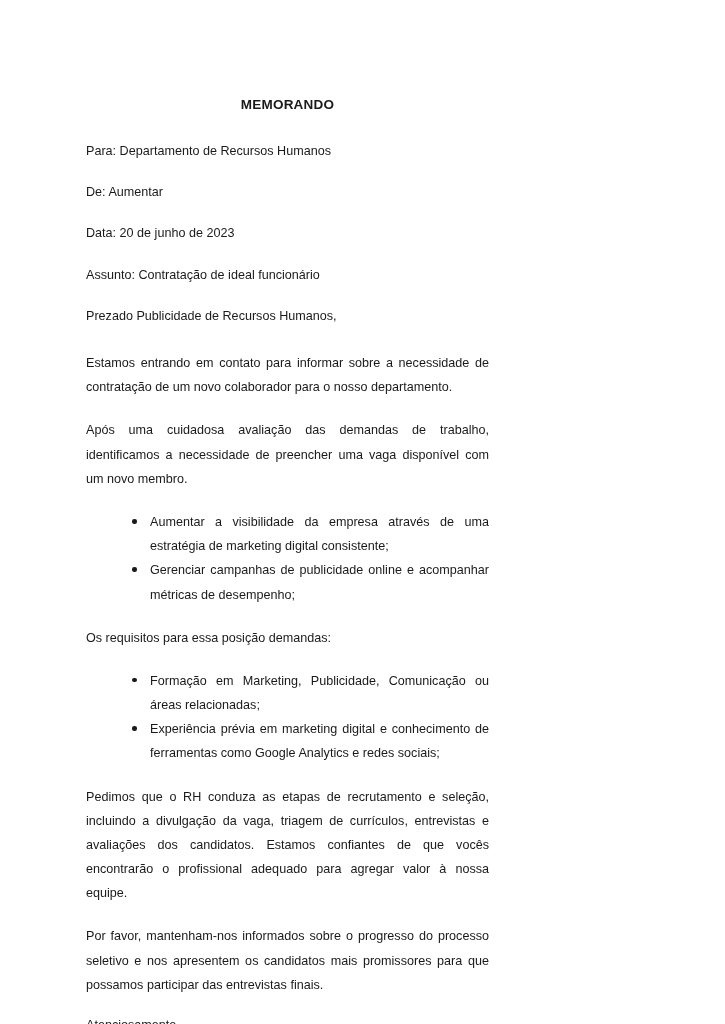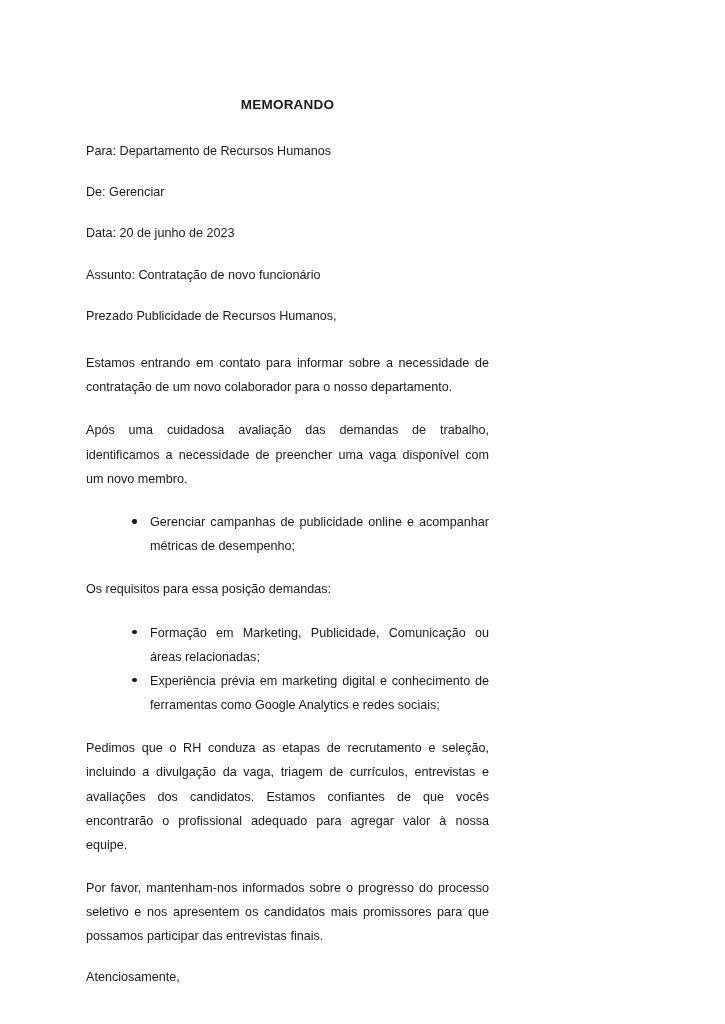--- a/index.html
+++ b/index.html
@@ -87,30 +87,31 @@
   }
 </style>
 </head>
 <body>
 
 <div class="page">
 
   <h1 class="doc-title">MEMORANDO</h1>
 
   <p class="meta-line">Para: Departamento de Recursos Humanos</p>
-  <p class="meta-line">De: Gerenciar</p>
+  <p class="meta-line">De: Aumentar</p>
   <p class="meta-line">Data: 20 de junho de 2023</p>
-  <p class="meta-line">Assunto: Contratação de novo funcionário</p>
+  <p class="meta-line">Assunto: Contratação de ideal funcionário</p>
 
   <p class="salutation">Prezado Publicidade de Recursos Humanos,</p>
 
   <p class="para">Estamos entrando em contato para informar sobre a necessidade de contratação de um novo colaborador para o nosso departamento.</p>
   <p class="para">Após uma cuidadosa avaliação das demandas de trabalho, identificamos a necessidade de preencher uma vaga disponível com um novo membro.</p>
 
   <ul class="bullets">
+    <li>Aumentar a visibilidade da empresa através de uma estratégia de marketing digital consistente;</li>
     <li>Gerenciar campanhas de publicidade online e acompanhar métricas de desempenho;</li>
   </ul>
 
   <p class="para-left">Os requisitos para essa posição demandas:</p>
 
   <ul class="bullets">
     <li>Formação em Marketing, Publicidade, Comunicação ou áreas relacionadas;</li>
     <li>Experiência prévia em marketing digital e conhecimento de ferramentas como Google Analytics e redes sociais;</li>
   </ul>
 

